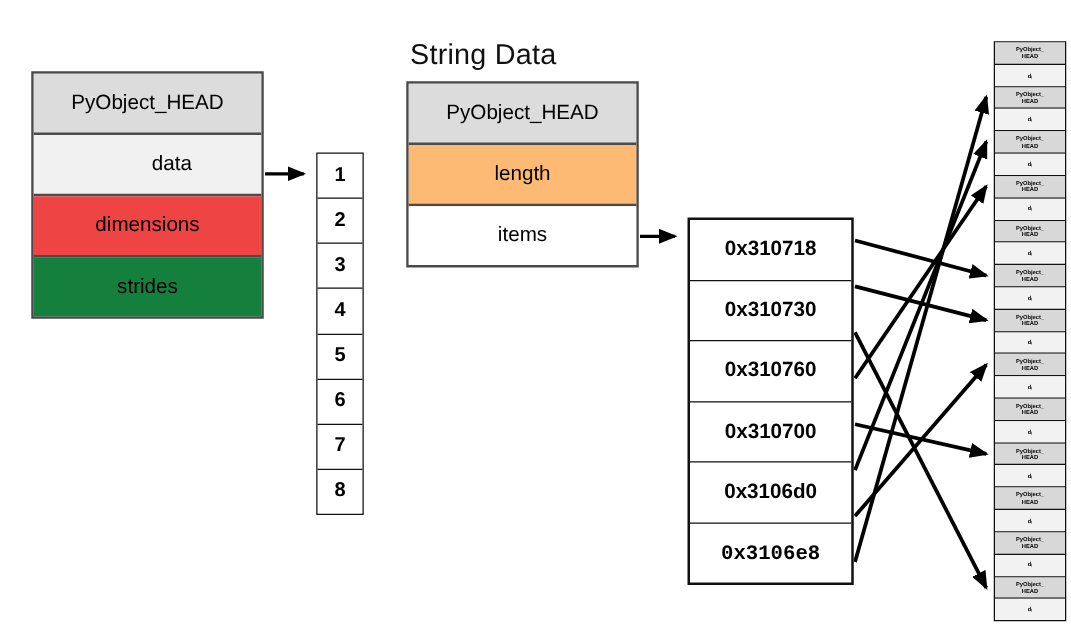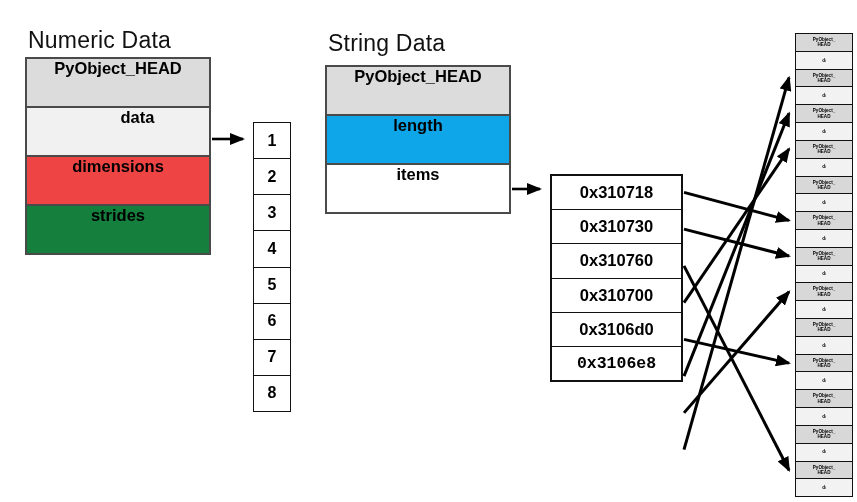--- a/index.html
+++ b/index.html
@@ -10,22 +10,22 @@
   .title{
     position:absolute;font-size:23px;font-weight:400;color:#111;letter-spacing:0.2px;
     white-space:nowrap;
   }
   
   .struct{
     position:absolute;border:2px solid #4a4a4a;box-sizing:border-box;
     display:flex;flex-direction:column;background:#fff;
   }
   .struct .row{
-    flex:1;display:flex;align-items:flex-start;justify-content:center;
-    border-bottom:2px solid #4a4a4a;font-size:16.5px;font-weight:700;
+    flex:1;display:flex;align-items:center;justify-content:center;
+    border-bottom:2px solid #4a4a4a;font-size:16.5px;font-weight:400;
     box-sizing:border-box;
   }
   .struct .row:last-child{border-bottom:none;}
   
   .valcol{
     position:absolute;border:1.6px solid #111;box-sizing:border-box;
     display:flex;flex-direction:column;background:#fff;
   }
   .valcol .cell{
     flex:1;display:flex;align-items:center;justify-content:center;
@@ -72,21 +72,20 @@
       <line x1="684" y1="192.375" x2="789" y2="220.3846153846154" stroke="#000000" stroke-width="3" marker-end="url(#ah)"></line>
       <line x1="684" y1="229.125" x2="789" y2="256.0769230769231" stroke="#000000" stroke-width="3" marker-end="url(#ah)"></line>
       <line x1="684" y1="265.875" x2="789" y2="470.2307692307692" stroke="#000000" stroke-width="3" marker-end="url(#ah)"></line>
       <line x1="684" y1="302.625" x2="789" y2="149.00000000000003" stroke="#000000" stroke-width="3" marker-end="url(#ah)"></line>
       <line x1="684" y1="339.375" x2="789" y2="363.15384615384613" stroke="#000000" stroke-width="3" marker-end="url(#ah)"></line>
       <line x1="684" y1="376.125" x2="789" y2="113.3076923076923" stroke="#000000" stroke-width="3" marker-end="url(#ah)"></line>
       <line x1="684" y1="412.875" x2="789" y2="291.7692307692308" stroke="#000000" stroke-width="3" marker-end="url(#ah)"></line>
       <line x1="684" y1="449.625" x2="789" y2="77.61538461538461" stroke="#000000" stroke-width="3" marker-end="url(#ah)"></line>
     </svg>
 
-  <div class="title" style="left:28px;top:27px;">Numeric Data</div>
 
   <div class="struct" id="numeric-struct" style="left:25px;top:57px;width:186px;height:198px;">
       <div class="row" style="background: rgb(220, 220, 220);">
         <span>PyObject_HEAD</span>
       </div>
       <div class="row" style="background: rgb(241, 241, 241); padding-left: 39px;">
         <span>data</span>
       </div>
       <div class="row" style="background: #ef4444;">
         <span>dimensions</span>
@@ -122,29 +121,29 @@
         <span>8</span>
       </div>
     </div>
 
   <div class="title" style="left:328px;top:30px;">String Data</div>
 
   <div class="struct" id="string-struct" style="left:325px;top:65px;width:186px;height:149px;">
       <div class="row" style="background: rgb(220, 220, 220);">
         <span>PyObject_HEAD</span>
       </div>
-      <div class="row" style="background: #0ea5e9;">
+      <div class="row" style="background: #fdba74;">
         <span>length</span>
       </div>
       <div class="row" style="background: rgb(255, 255, 255);">
         <span>items</span>
       </div>
     </div>
 
-  <div class="hexcol" id="pointer-list" style="left:550px;top:174px;width:133px;height:208px;">
+  <div class="hexcol" id="pointer-list" style="left:550px;top:174px;width:133px;height:294px;">
       <div class="cell">
         <span>0x310718</span>
       </div>
       <div class="cell">
         <span>0x310730</span>
       </div>
       <div class="cell">
         <span>0x310760</span>
       </div>
       <div class="cell">

